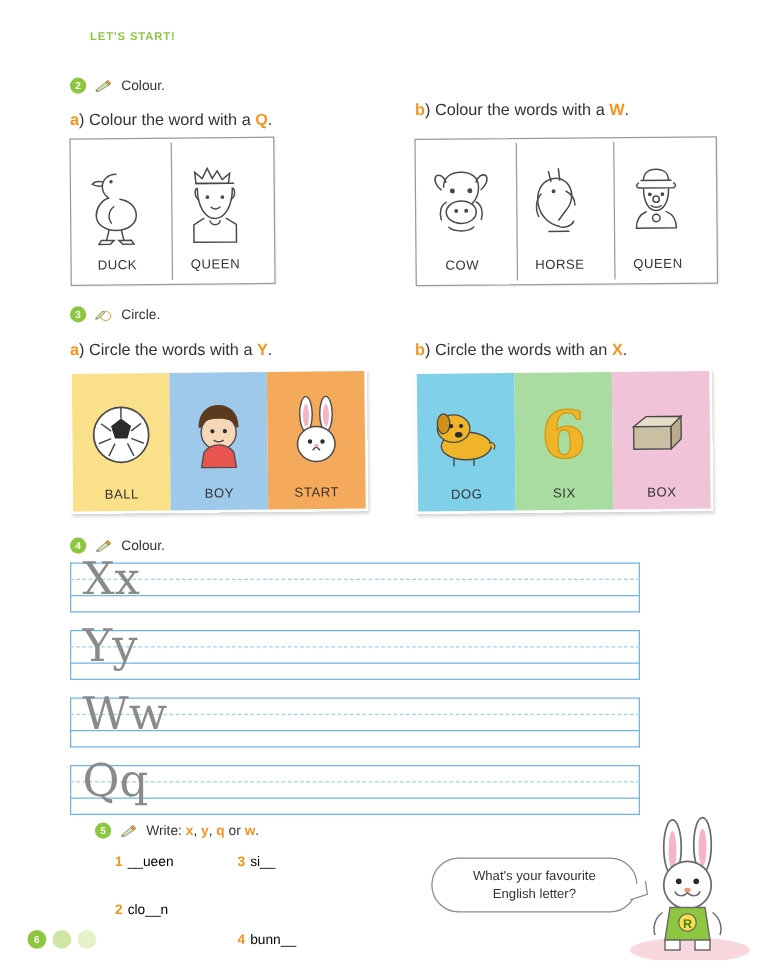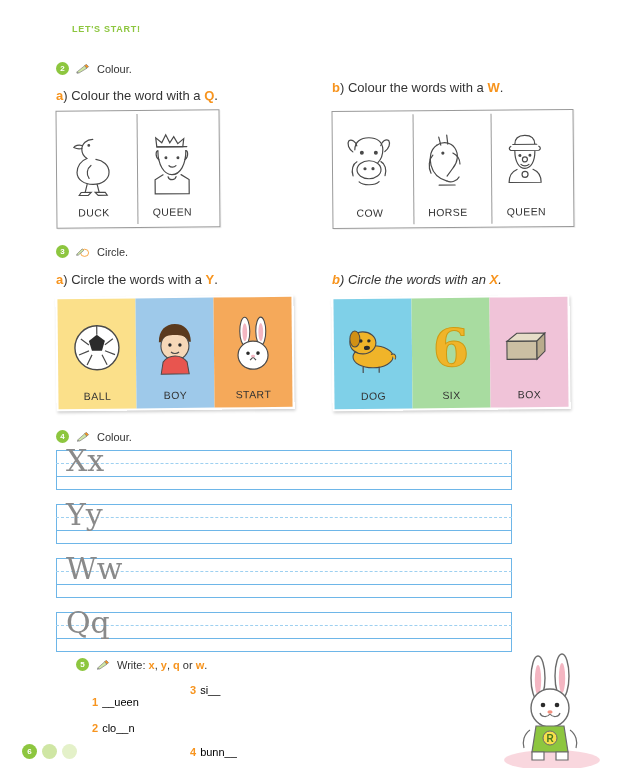--- a/index.html
+++ b/index.html
@@ -91,21 +91,21 @@
     border-top:1px solid #6eb6e8;
   }
   .wl.dash { border-top:1px dashed #9ed0f0; }
   .wb-left, .wb-right {
     position:absolute; top:0; bottom:0; width:0; border-left:1px solid #6eb6e8;
   }
   .wb-left { left:0; } .wb-right { right:0; }
   .glyph {
     position:absolute; left:10px; top:-4px;
     font-family:"DejaVu Serif", serif;
-    font-size:30px; color:#8a8a8a; line-height:1;
+    font-size:36px; color:#8a8a8a; line-height:1;
   }
   .item { position:absolute; white-space:nowrap; }
   .item .n { color:#f7941e; font-weight:bold; margin-right:4px; }
 
   
   .bubble {
     position:absolute; left:345px; top:686px; width:165px; height:44px;
     border:1.3px solid #8a8a8a; border-radius:22px; background:#fff;
     font-size:10.5px; color:#333; text-align:center;
     display:flex; align-items:center; justify-content:center; line-height:1.35;
@@ -255,21 +255,21 @@
       <path d="M2 10 L9 3 L11 5 L4 11 Z" fill="#cfe6a4" stroke="#7a7a7a" stroke-width="0.8"></path>
       <path d="M2 10 L4 11 L1.6 11.8 Z" fill="#7a7a7a"></path>
     </svg>
     <span class="ex-label">Circle.</span>
   </div>
 
   <div class="sub-label" style="left:56px; top:272px;">
     <span class="letter-a">a</span><span>)</span>
     <span>Circle the words with a </span><span class="hl-y">Y</span><span>.</span>
   </div>
-  <div class="sub-label" style="left:332px; top:272px;font-style:italic;">
+  <div class="sub-label" style="left:332px; top:272px;">
     <span class="letter-a">b</span><span>)</span>
     <span>Circle the words with an </span><span class="hl-x">X</span><span>.</span>
   </div>
 
   <div class="color-row" style="left:56px; top:296px; transform:rotate(-0.6deg);">
     <div class="ccard" style="background:#fbe08a;">
       <div class="art">
         <svg width="60" height="62" viewBox="0 0 60 62">
           <circle cx="30" cy="31" r="22" fill="#ffffff" stroke="#4a4a4a" stroke-width="1.4"></circle>
           <path d="M30 18l8 6-3 10h-10l-3-10z" fill="#2b2b2b"></path>
@@ -400,33 +400,39 @@
   <div class="ex-head" style="left:76px; top:658px;">
     <div class="ex-num">5</div>
     <svg class="ex-icon" viewBox="0 0 20 14">
       <path d="M3 11 L12 3 L15 6 L6 12 Z" fill="#cfe6a4" stroke="#7a7a7a" stroke-width="0.8"></path>
       <path d="M12 3 L14 1 L17 4 L15 6 Z" fill="#f7941e" stroke="#7a7a7a" stroke-width="0.8"></path>
       <path d="M3 11 L6 12 L2.6 12.8 Z" fill="#7a7a7a"></path>
     </svg>
     <span class="ex-label"><span>Write: </span><span class="hl-x">x</span><span>, </span><span class="hl-y">y</span><span>, </span><span class="hl-q">q</span><span> or </span><span class="hl-w">w</span><span>.</span></span>
   </div>
 
-  <div class="item" style="left:92px; top:684px; font-size:11px;margin-top:12px;">
+  <div class="item" style="left:92px; top:684px; font-size:11px;">
     <span class="n">1</span><span>__ueen</span>
   </div>
   <div class="item" style="left:190px; top:684px; font-size:11px;">
     <span class="n">3</span><span>si__</span>
   </div>
   <div class="item" style="left:92px; top:722px; font-size:11px;">
     <span class="n">2</span><span>clo__n</span>
   </div>
   <div class="item" style="left:190px; top:722px; font-size:11px;margin-top:24px;">
     <span class="n">4</span><span>bunn__</span>
   </div>
 
+  <div class="bubble">
+    <div>
+      <span>What's your favourite</span><br>
+      <span>English letter?</span>
+    </div>
+  </div>
 
   <svg style="position:absolute; left:486px; top:652px;" width="132" height="116" viewBox="0 0 132 116">
     <ellipse cx="66" cy="108" rx="48" ry="10" fill="#f4b6c2" opacity="0.55"></ellipse>
     <ellipse cx="52" cy="26" rx="7" ry="22" fill="#ffffff" stroke="#6b6b6b" stroke-width="1.4"></ellipse>
     <ellipse cx="76" cy="24" rx="7" ry="22" fill="#ffffff" stroke="#6b6b6b" stroke-width="1.4"></ellipse>
     <ellipse cx="52" cy="28" rx="3.2" ry="15" fill="#f4b6c2"></ellipse>
     <ellipse cx="76" cy="26" rx="3.2" ry="15" fill="#f4b6c2"></ellipse>
     <circle cx="64" cy="56" r="19" fill="#ffffff" stroke="#6b6b6b" stroke-width="1.4"></circle>
     <circle cx="57" cy="53" r="2.3" fill="#2b2b2b"></circle>
     <circle cx="71" cy="53" r="2.3" fill="#2b2b2b"></circle>

